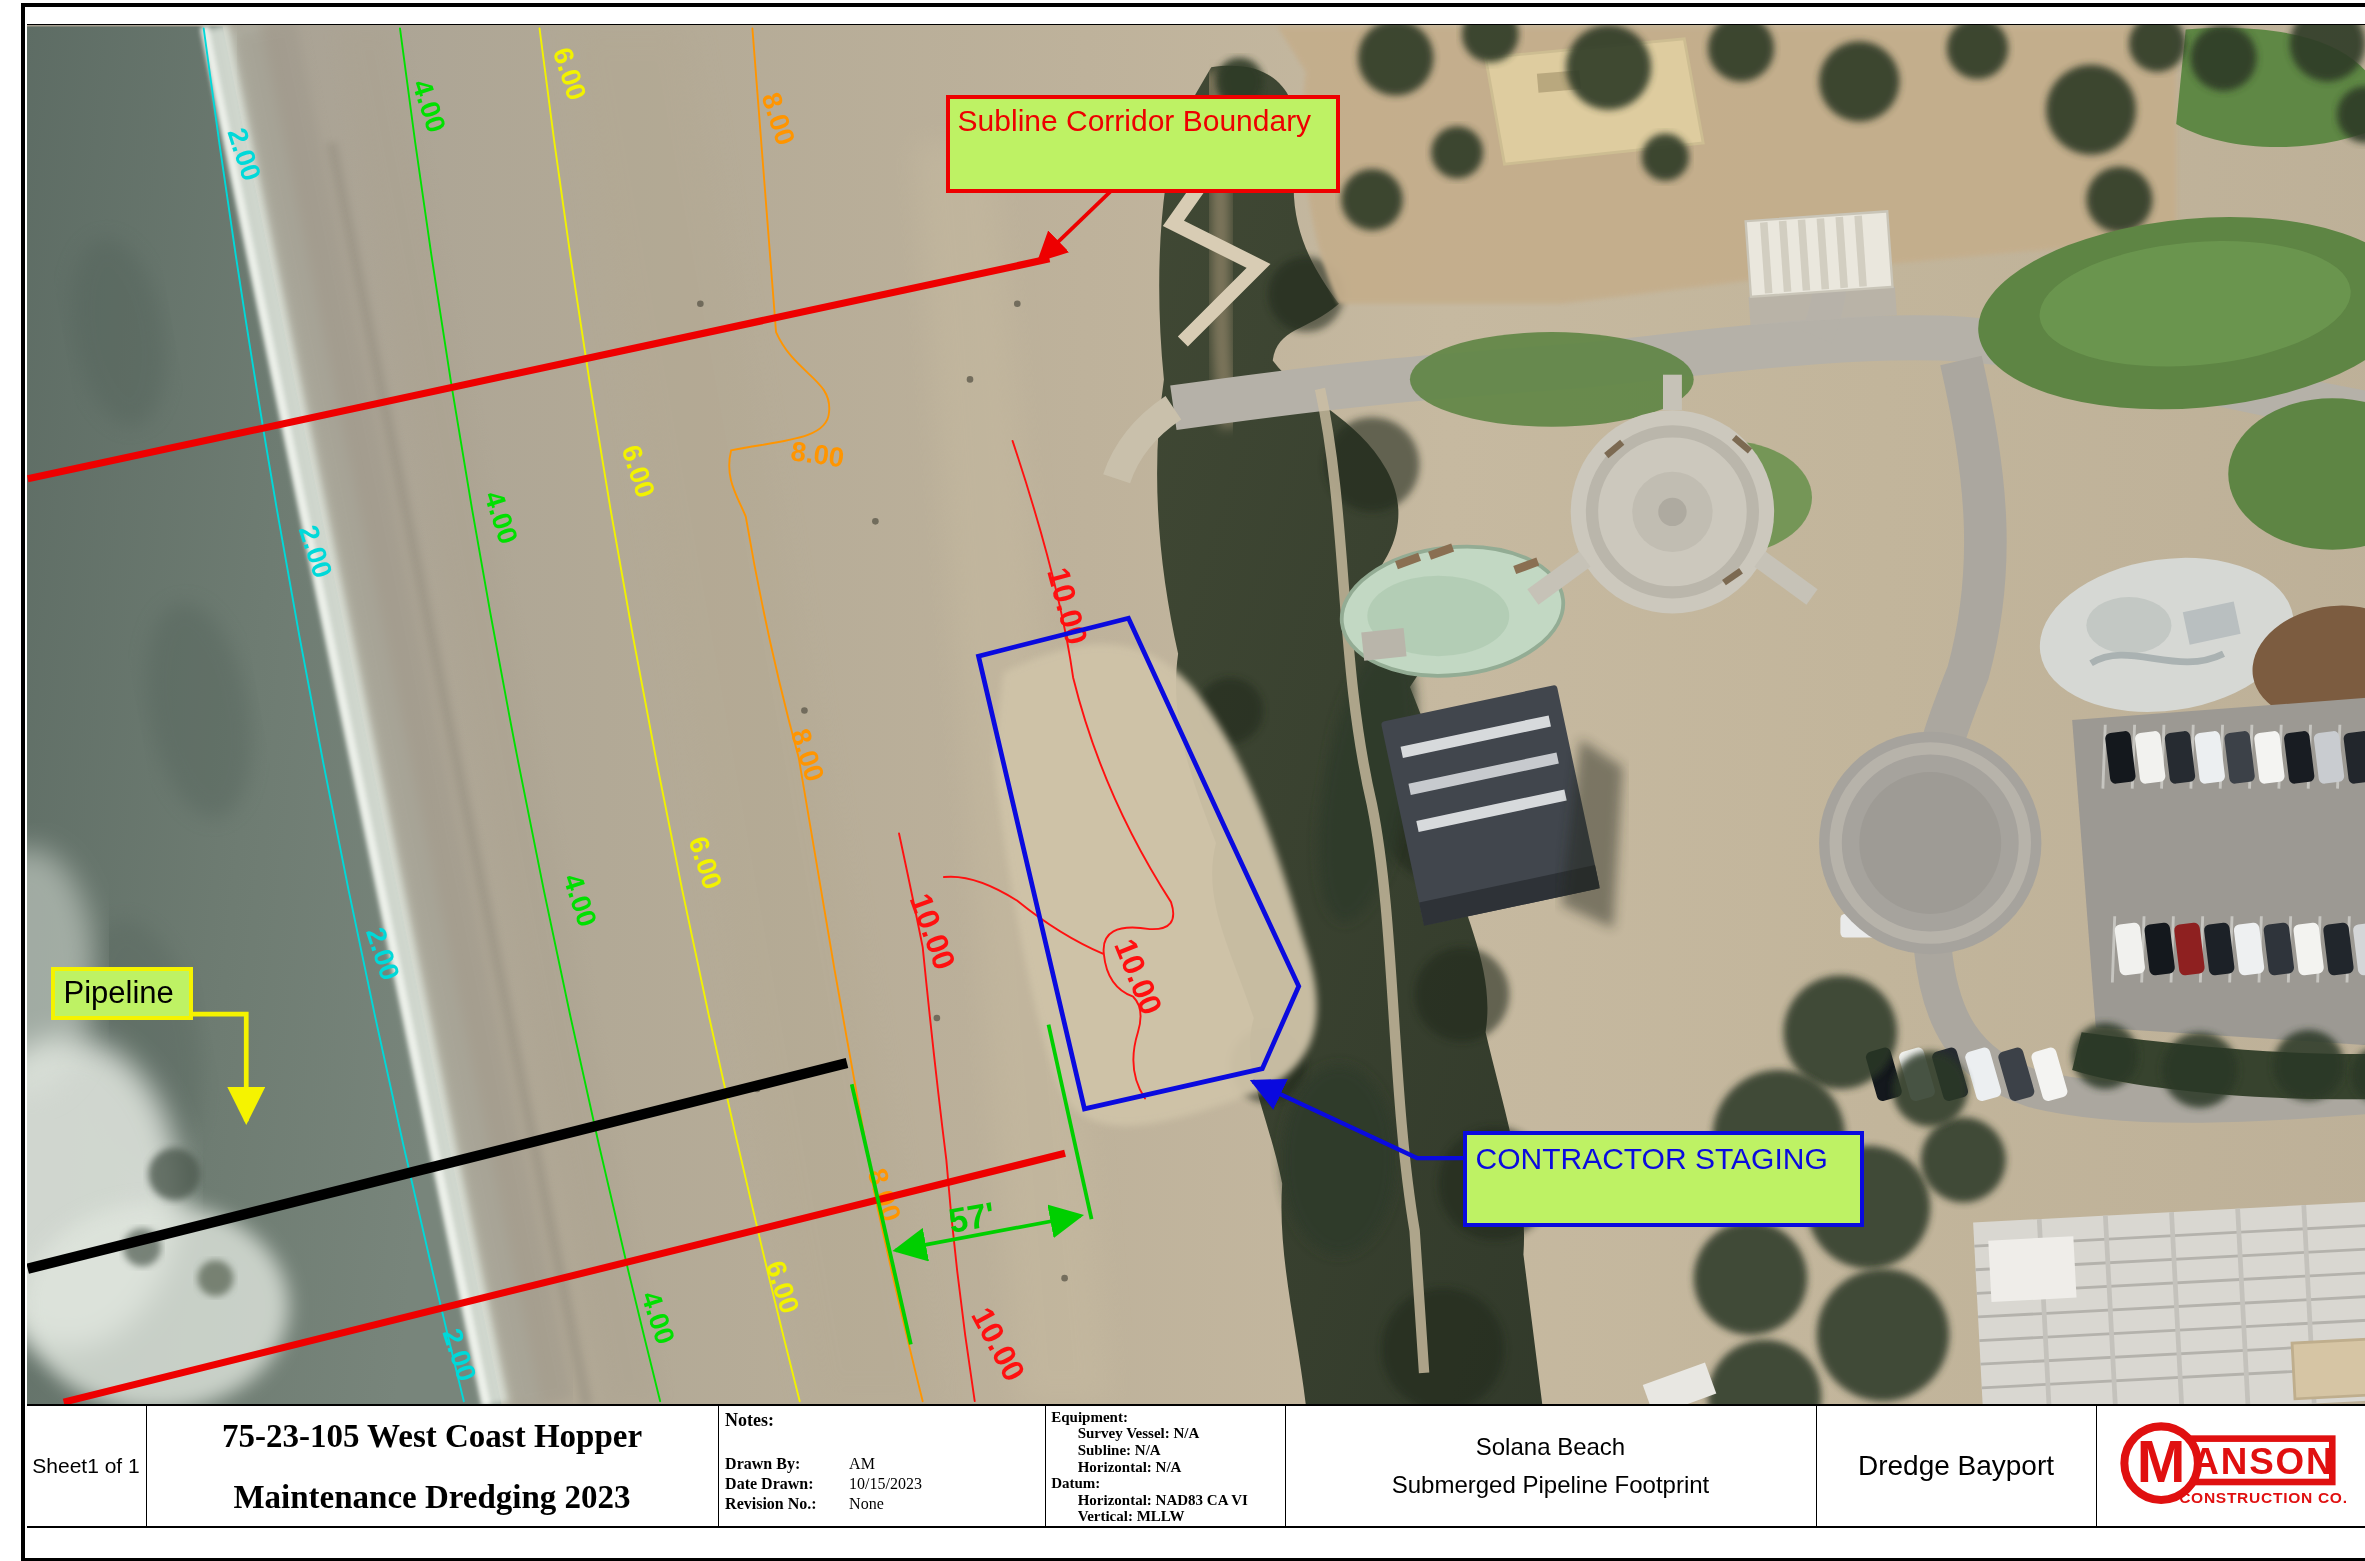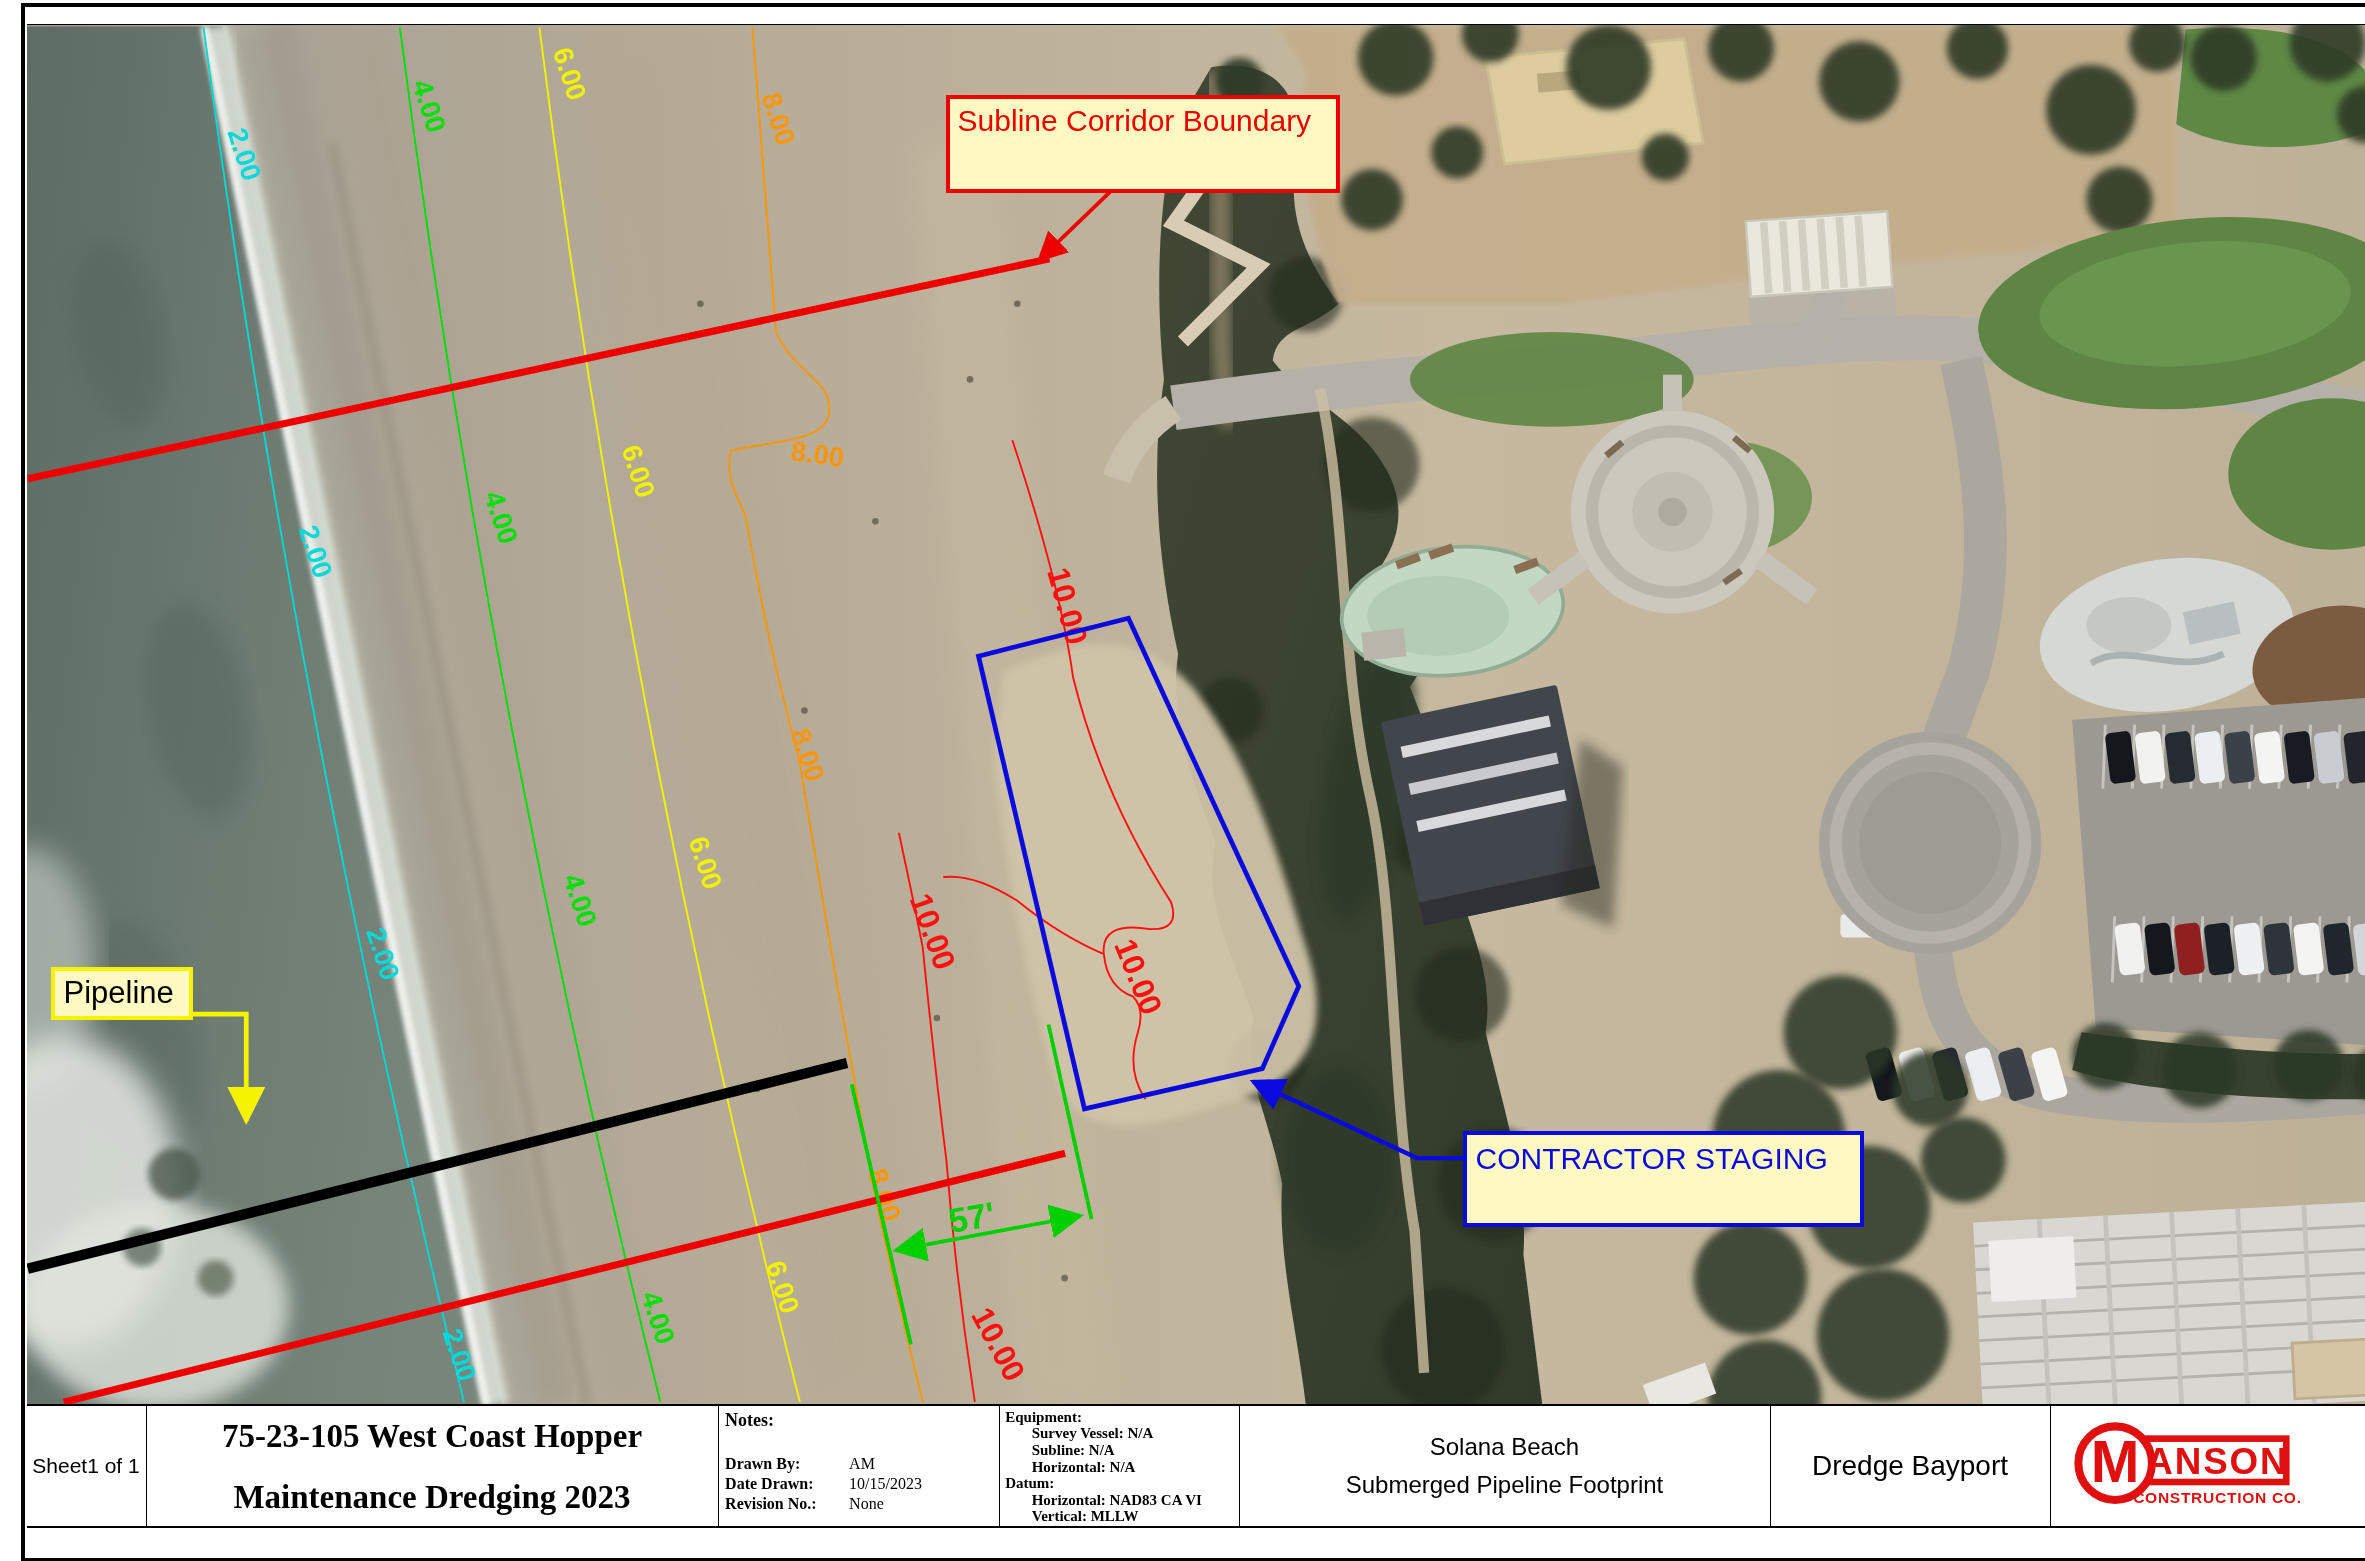--- a/index.html
+++ b/index.html
@@ -4,38 +4,38 @@
 <style>
   html,body{margin:0;padding:0;background:#ffffff;}
   body{width:2413px;height:1561px;position:relative;overflow:hidden;
        font-family:"Liberation Sans", sans-serif;}
   .page-border{position:absolute;left:21px;top:2.8px;width:2367px;height:1551px;
        border:4.3px solid #000;pointer-events:none;z-index:50;}
   #map{position:absolute;left:26.5px;top:24px;width:2360px;height:1380px;overflow:hidden;
        border-top:1.4px solid #000;background:#b5ac99;}
   #scene{position:absolute;left:-26.5px;top:-24px;width:2413px;height:1561px;}
   #scene-svg,#anno-svg{position:absolute;left:0;top:0;width:2413px;height:1561px;}
-  .callout{position:absolute;background:#fef9c3;box-sizing:border-box;white-space:nowrap;}
+  .callout{position:absolute;background:#bef264;box-sizing:border-box;white-space:nowrap;}
   .callout.red{border:4.7px solid #ee0000;color:#ee0000;}
   .callout.yellow{border:4.3px solid #f5f300;color:#000;}
   .callout.blue{border:4.3px solid #0a0adf;color:#0a0adf;}
   #subline-box{left:946px;top:94px;width:394px;height:98px;font-size:30px;padding:4.7px 7.6px;}
   #pipeline-box{left:51px;top:966px;width:142px;height:53px;font-size:31px;padding:3.8px 8.5px;}
   #staging-box{left:1463px;top:1130px;width:401px;height:96px;font-size:30px;line-height:42px;padding:2.8px 8.5px;}
   
   #titleblock{position:absolute;left:26.5px;top:1404px;width:2360px;height:120px;background:#fff;
       border-top:2.4px solid #000;border-bottom:2.8px solid #000;display:flex;z-index:20;
       font-family:"Liberation Serif", serif;}
   .tb-cell{box-sizing:border-box;border-right:1.9px solid #000;position:relative;height:100%;}
   .tb-cell:last-child{border-right:none;}
   #cell-sheet{width:120px;display:flex;flex-direction:row;align-items:center;justify-content:center;
       font-family:"Liberation Sans", sans-serif;font-size:21px;line-height:27.4px;}
   #cell-title{width:572px;display:flex;flex-direction:column;align-items:center;justify-content:center;
       font-weight:bold;font-size:33px;line-height:44px;text-align:center;gap:17px;}
-  #cell-notes{width:281px;font-size:16px;}
+  #cell-notes{width:327px;font-size:16px;}
   #cell-notes .heading{position:absolute;left:6.6px;top:3.8px;font-weight:bold;font-size:18px;}
   #notes-rows{position:absolute;left:6.6px;top:48px;right:4.7px;}
   .tb-row{display:flex;line-height:20px;}
   .tb-row .lbl{font-weight:bold;width:124px;}
   #cell-equip{width:240px;font-weight:bold;font-size:15px;line-height:16.6px;padding:2.8px 0 0 5.7px;box-sizing:border-box;}
   #cell-equip .sub{padding-left:26.5px;}
   #cell-loc{width:531px;display:flex;flex-direction:column;align-items:center;justify-content:center;
       font-family:"Liberation Sans", sans-serif;font-size:24px;line-height:38px;text-align:center;}
   #cell-vessel{width:280px;display:flex;align-items:center;justify-content:center;
       font-family:"Liberation Sans", sans-serif;font-size:28px;text-align:right;}

